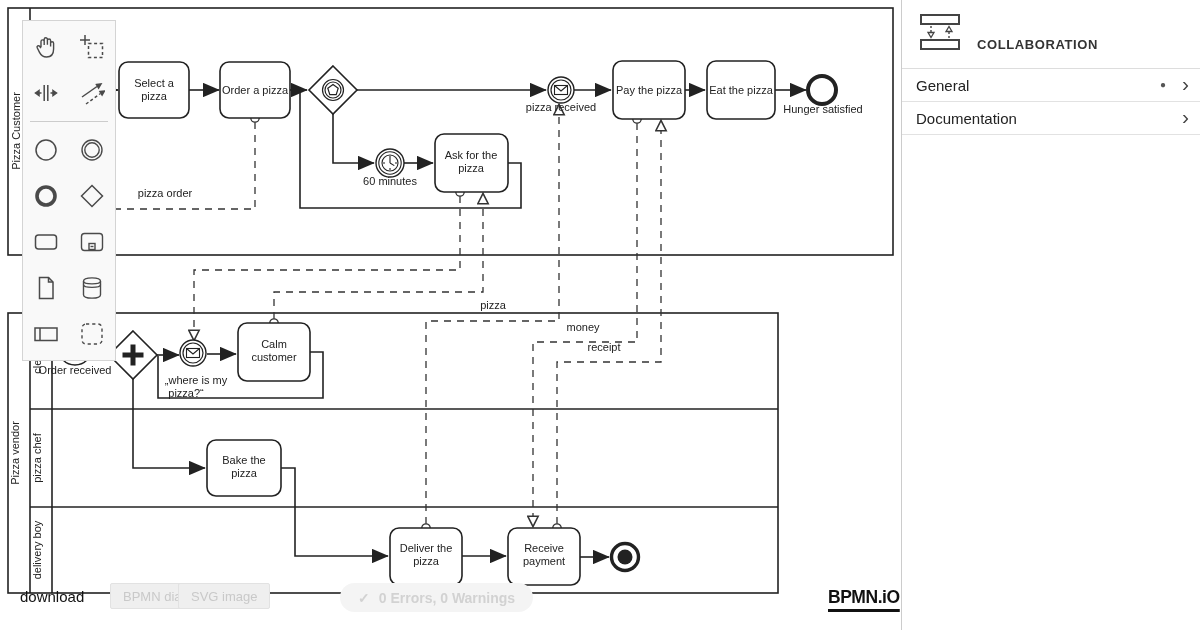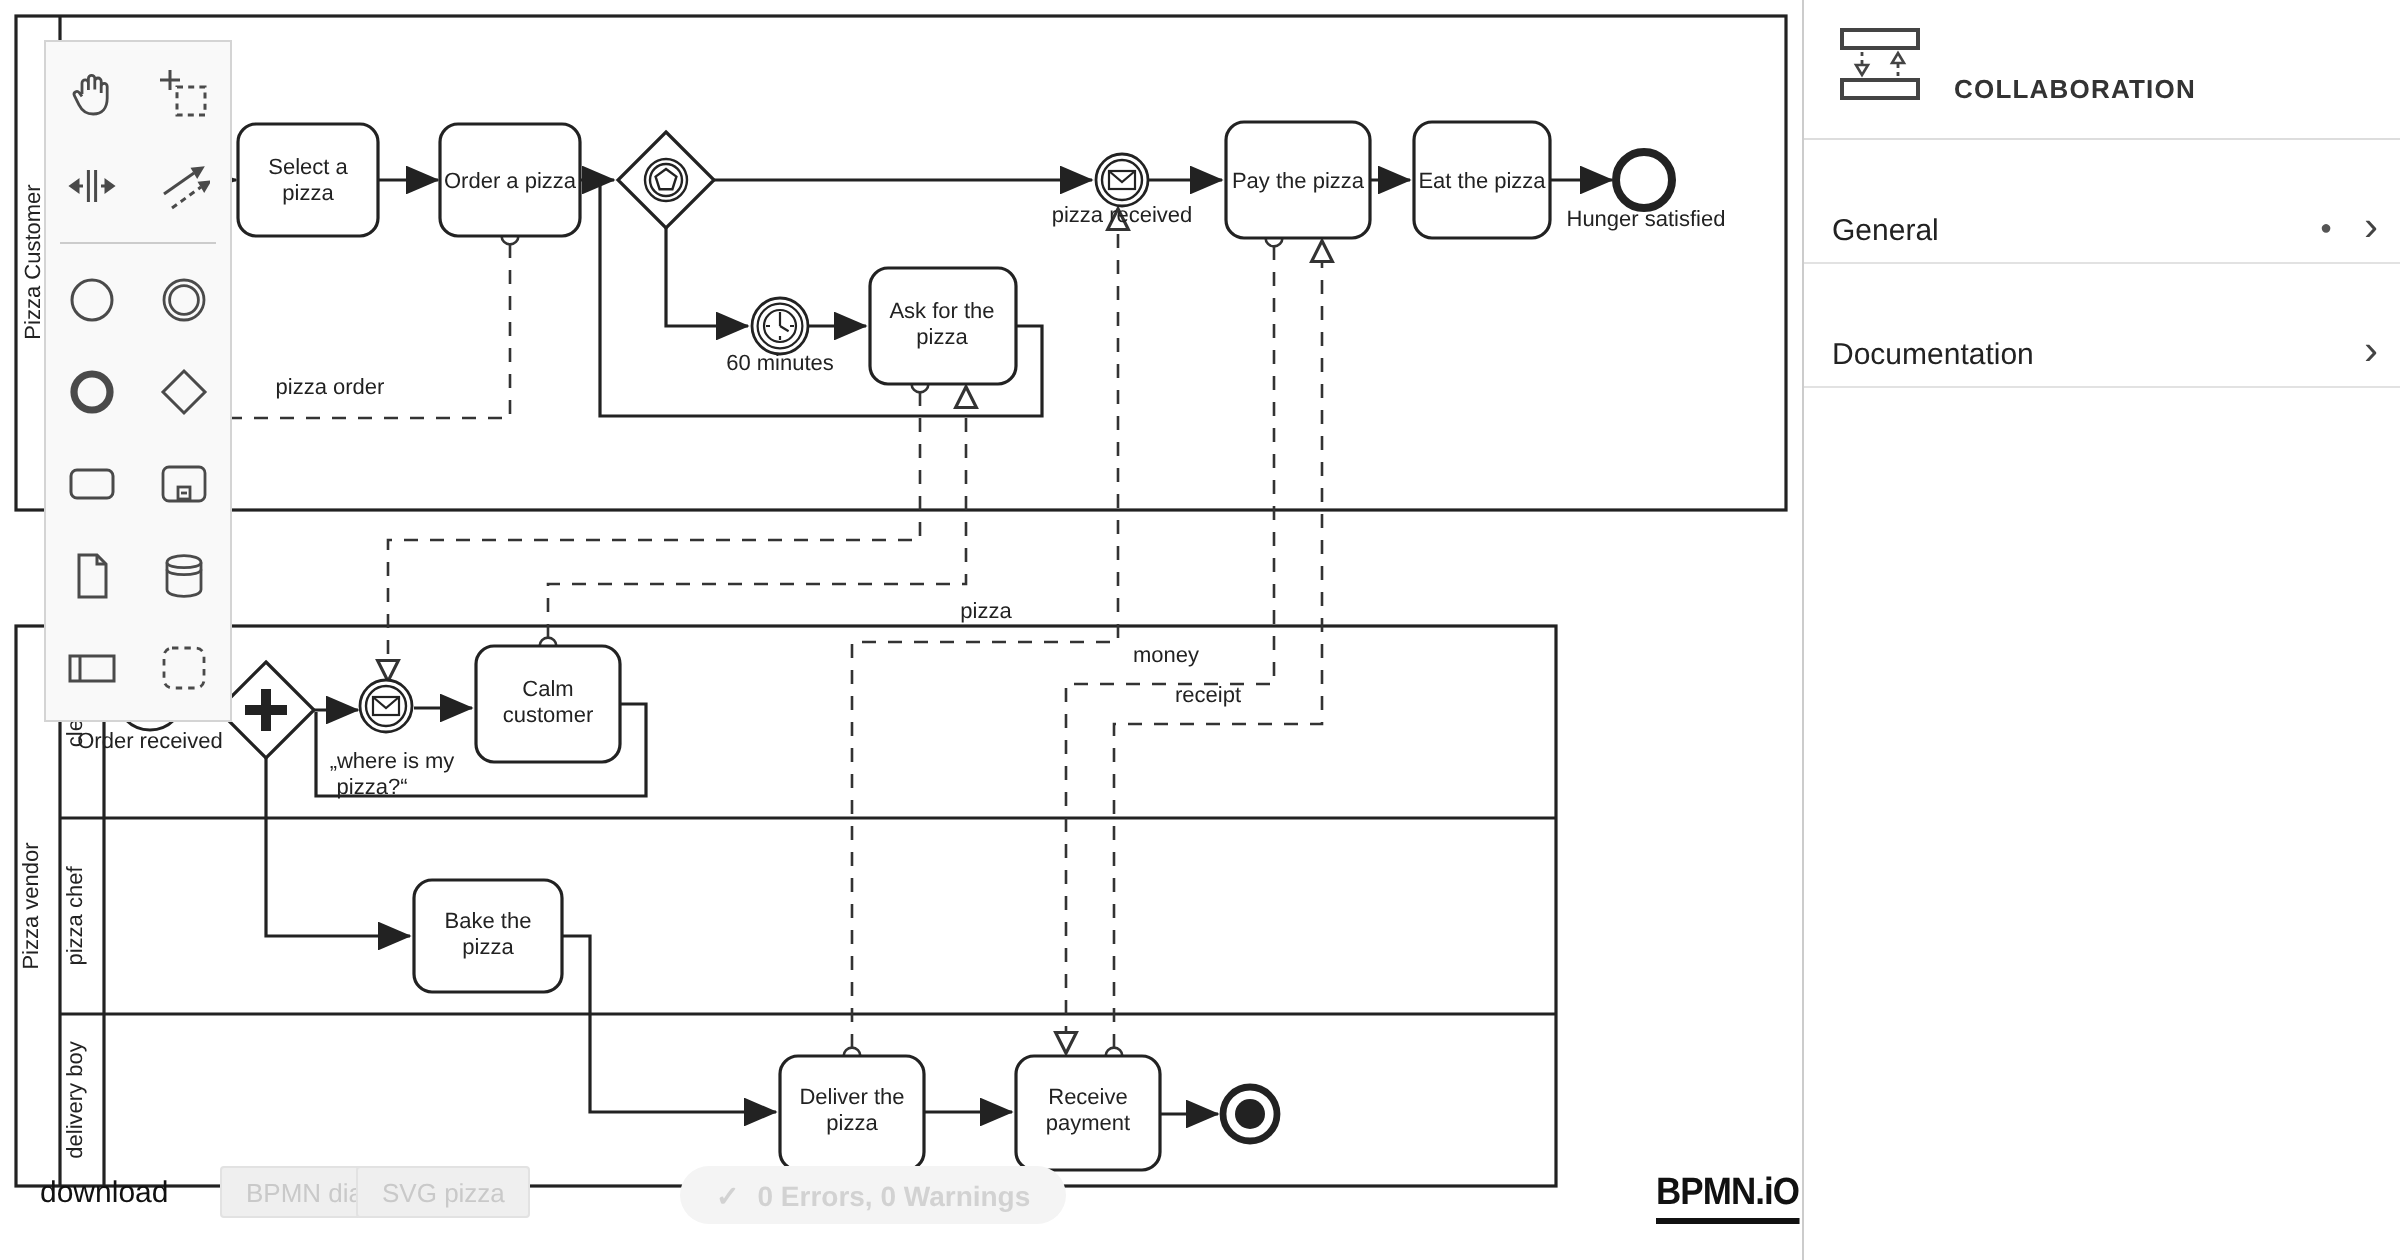--- a/index.html
+++ b/index.html
@@ -17,21 +17,21 @@
   .p-sep{grid-column:1/3;height:1px;background:#ccc;margin:5px 7px;}
 
   
   .sidebar{position:absolute;left:901px;top:0;width:299px;height:630px;background:#fff;
            border-left:1px solid #ccc;z-index:10;}
   .sb-header{display:flex;align-items:center;gap:15px;padding:12px 16px 12px 16px;
              border-bottom:1px solid #ddd;}
   .sb-title{font-size:13px;font-weight:bold;letter-spacing:.6px;color:#333;margin-top:20px;}
   .sb-row{display:flex;align-items:center;justify-content:space-between;height:32px;
           padding:0 12px 0 14px;border-bottom:1px solid #e2e2e2;font-size:15px;color:#222;
-          cursor:pointer;background:#fff;margin-top:29px;}
+          cursor:pointer;background:#fff;}
   .sb-right{display:flex;align-items:center;gap:16px;}
   .dot{font-size:10px;color:#555;line-height:1;}
   .chev{font-size:21px;color:#444;line-height:1;transform:translateY(-2px);}
 
   
   .dl-link{position:absolute;left:20px;top:588px;font-size:15px;color:#111;z-index:6;
            text-decoration:none;cursor:pointer;}
   .ghost-btn{position:absolute;top:583px;height:26px;line-height:26px;padding:0 12px;
              background:#efefef;border:1px solid #e2e2e2;border-radius:2px;color:#c9c9c9;
              font-size:13px;z-index:6;cursor:pointer;box-sizing:border-box;}
@@ -285,21 +285,21 @@
     </div>
     <div class="p-item">
       <svg width="26" height="26" viewBox="0 0 26 26" stroke-width="1.4">
         <rect x="3" y="3" width="20" height="20" rx="4" stroke-dasharray="3.2 3"></rect>
       </svg>
     </div>
   </div>
 
   <a class="dl-link">download</a>
   <div class="ghost-btn btn-bpmn">BPMN diagram</div>
-  <div class="ghost-btn btn-svg">SVG pizza</div>
+  <div class="ghost-btn btn-svg">SVG image</div>
   <div class="status-pill">
     <span>✓</span>
     <span>0 Errors, 0 Warnings</span>
   </div>
   <div class="logo">BPMN.iO</div>
 
   <div class="sidebar">
     <div class="sb-header">
       <span>
         <svg width="44" height="40" viewBox="0 0 44 40" fill="none" stroke="#444">

